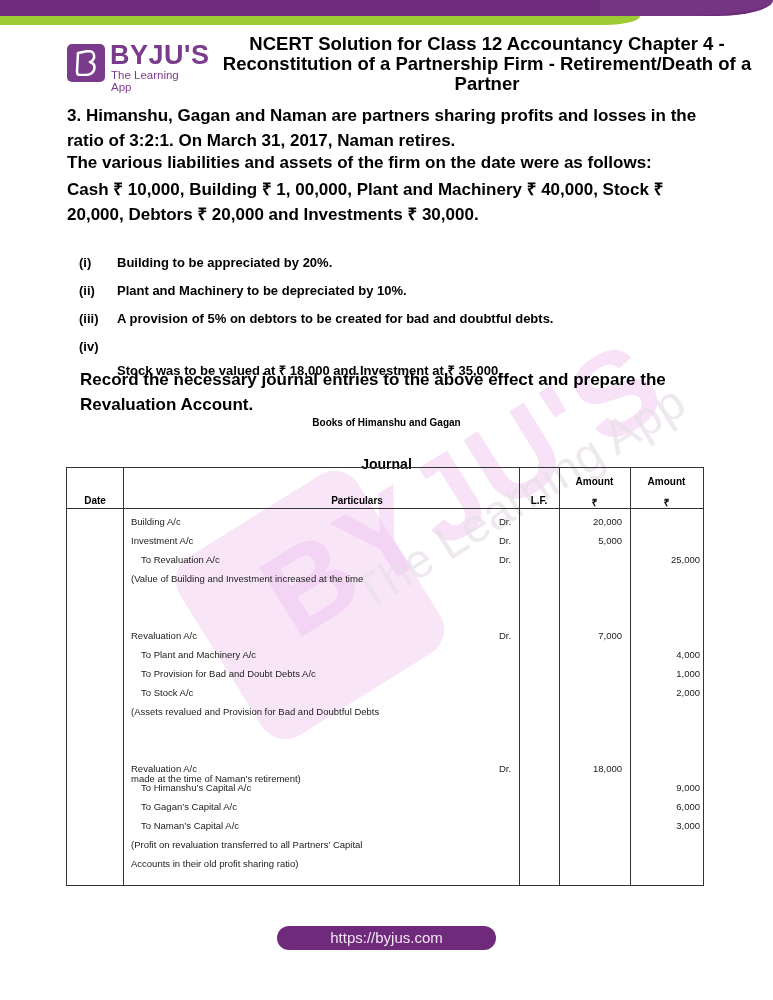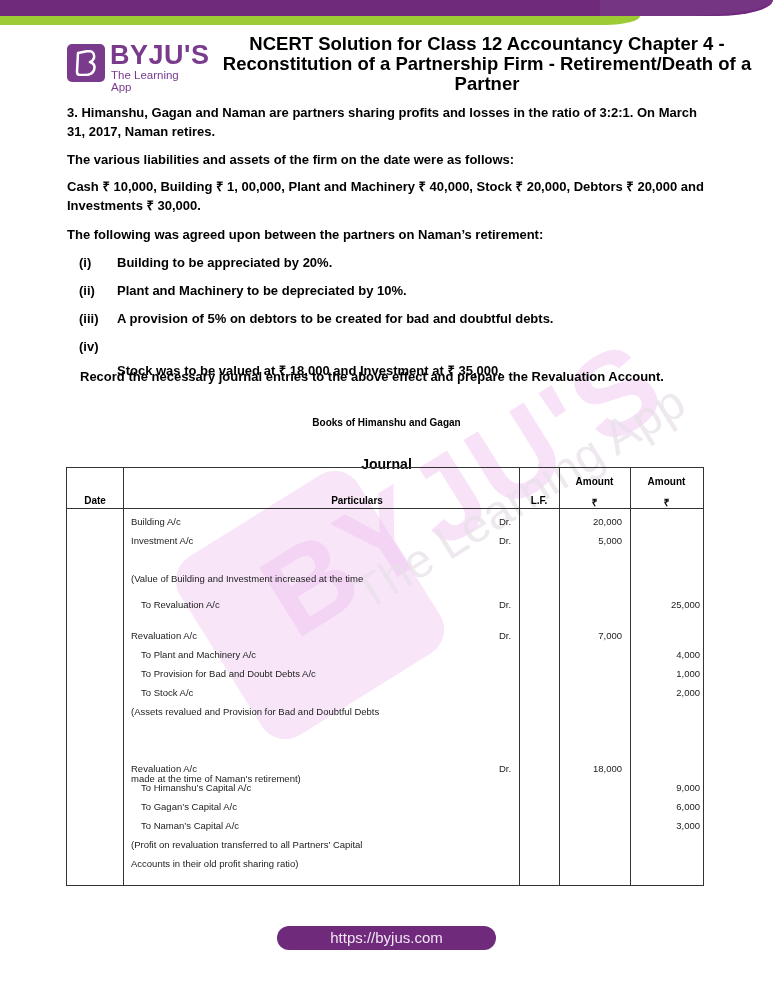--- a/index.html
+++ b/index.html
@@ -11,21 +11,21 @@
                  border-bottom-right-radius:70px 18px; }
   .band-purple2{ position:absolute; left:600px; top:0; width:173px; height:16px; background:#7a3d88;
                  border-bottom-right-radius:120px 20px; opacity:0.6;}
   .logo { position:absolute; left:67px; top:44px; width:132px; height:40px; }
   .logo-box { position:absolute; left:0; top:0; width:38px; height:38px; background:#7b3b8d; border-radius:5px; }
   .logo-box svg { position:absolute; left:7px; top:6px; }
   .logo-word { position:absolute; left:43px; top:-4px; font-size:27px; font-weight:bold; color:#7b3b8d; letter-spacing:0.5px; }
   .logo-tag { position:absolute; left:44px; top:25px; font-size:11.5px; color:#7b3b8d; }
   .doc-title { position:absolute; left:222px; top:34px; width:530px; text-align:center; font-size:18.5px;
                font-weight:bold; line-height:20px; }
-  .q { position:absolute; left:67px; font-size:13px; font-weight:bold; line-height:19px; }
+  .q { position:absolute; left:67px; font-size:17px; font-weight:bold; line-height:25px; }
   .q-wide { width:650px; }
   .li-num { position:absolute; left:79px; font-size:13px; font-weight:bold; }
   .li-text { position:absolute; left:117px; font-size:13px; font-weight:bold; }
   .books-title { position:absolute; left:0; width:773px; text-align:center; top:417px; font-size:10px; font-weight:bold; }
   .journal-title { position:absolute; left:0; width:773px; text-align:center; top:456px; font-size:14px; font-weight:bold; }
 
   .jtable { position:absolute; left:66px; top:467px; width:638px; height:419px; border:1.5px solid #333; box-sizing:border-box; }
   .vline { position:absolute; top:0; bottom:0; width:0; border-left:1.2px solid #333; }
   .hline { position:absolute; left:0; right:0; height:0; border-top:1.5px solid #333; top:40px; }
   .th { position:absolute; font-size:10px; font-weight:bold; text-align:center; }
@@ -68,21 +68,20 @@
     </div>
     <div class="logo-word">BYJU'S</div>
     <div class="logo-tag">The Learning App</div>
   </div>
 
   <div class="doc-title">NCERT Solution for Class 12 Accountancy Chapter 4 - Reconstitution of a Partnership Firm - Retirement/Death of a Partner</div>
 
   <div class="q q-wide" style="top:103px;">3. Himanshu, Gagan and Naman are partners sharing profits and losses in the ratio of 3:2:1. On March 31, 2017, Naman retires.</div>
   <div class="q q-wide" style="top:150px;">The various liabilities and assets  of the firm on the date were as follows:</div>
   <div class="q q-wide" style="top:177px;">Cash ₹ 10,000, Building ₹ 1, 00,000, Plant and Machinery ₹ 40,000, Stock ₹ 20,000, Debtors ₹ 20,000 and Investments ₹ 30,000.</div>
-  <div class="q q-wide" style="top:225px;">The following was agreed upon between the partners on Naman’s retirement:</div>
 
   <div class="li-num" style="top:255px;">(i)</div>
   <div class="li-text" style="top:255px;">Building to be appreciated by 20%.</div>
   <div class="li-num" style="top:283px;">(ii)</div>
   <div class="li-text" style="top:283px;">Plant and Machinery to be depreciated by 10%.</div>
   <div class="li-num" style="top:311px;">(iii)</div>
   <div class="li-text" style="top:311px;">A provision of 5% on debtors to be created for bad and doubtful debts.</div>
   <div class="li-num" style="top:339px;">(iv)</div>
   <div class="li-text" style="top:339px;margin-top:22px;">Stock was to be valued at ₹ 18,000 and Investment at ₹ 35,000.</div>
 
@@ -111,21 +110,21 @@
       <span class="dr">Dr.</span>
       <span class="amt1">20,000</span>
       <span class="amt2"></span>
     </div>
     <div class="row" style="top:67px;">
       <span class="part">Investment A/c</span>
       <span class="dr">Dr.</span>
       <span class="amt1">5,000</span>
       <span class="amt2"></span>
     </div>
-    <div class="row" style="top:86px;margin-top:45px;">
+    <div class="row" style="top:86px;">
       <span class="part indent">To Revaluation A/c</span>
       <span class="dr">Dr.</span>
       <span class="amt1"></span>
       <span class="amt2">25,000</span>
     </div>
     <div class="row" style="top:105px;">
       <span class="part">(Value of Building and Investment increased at the time</span>
     </div>
 
     <div class="row" style="top:162px;">

